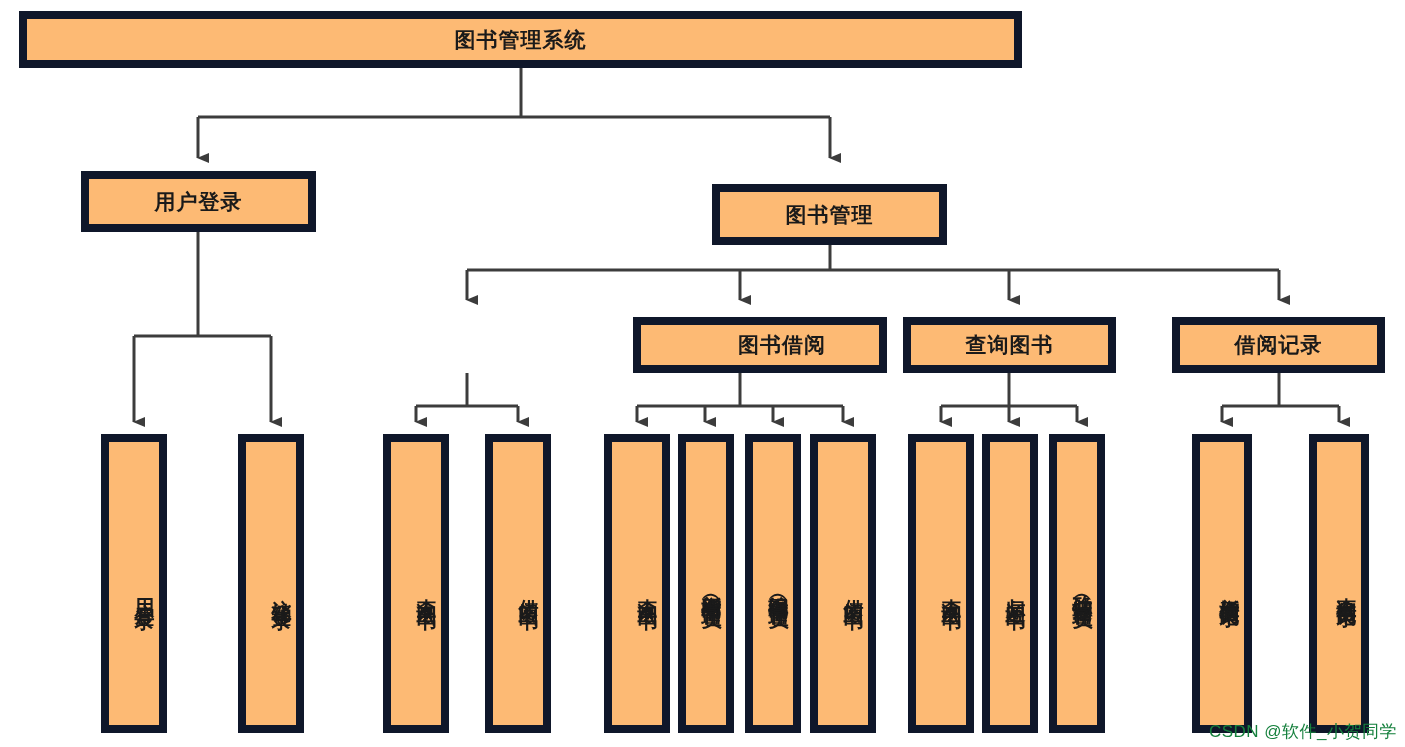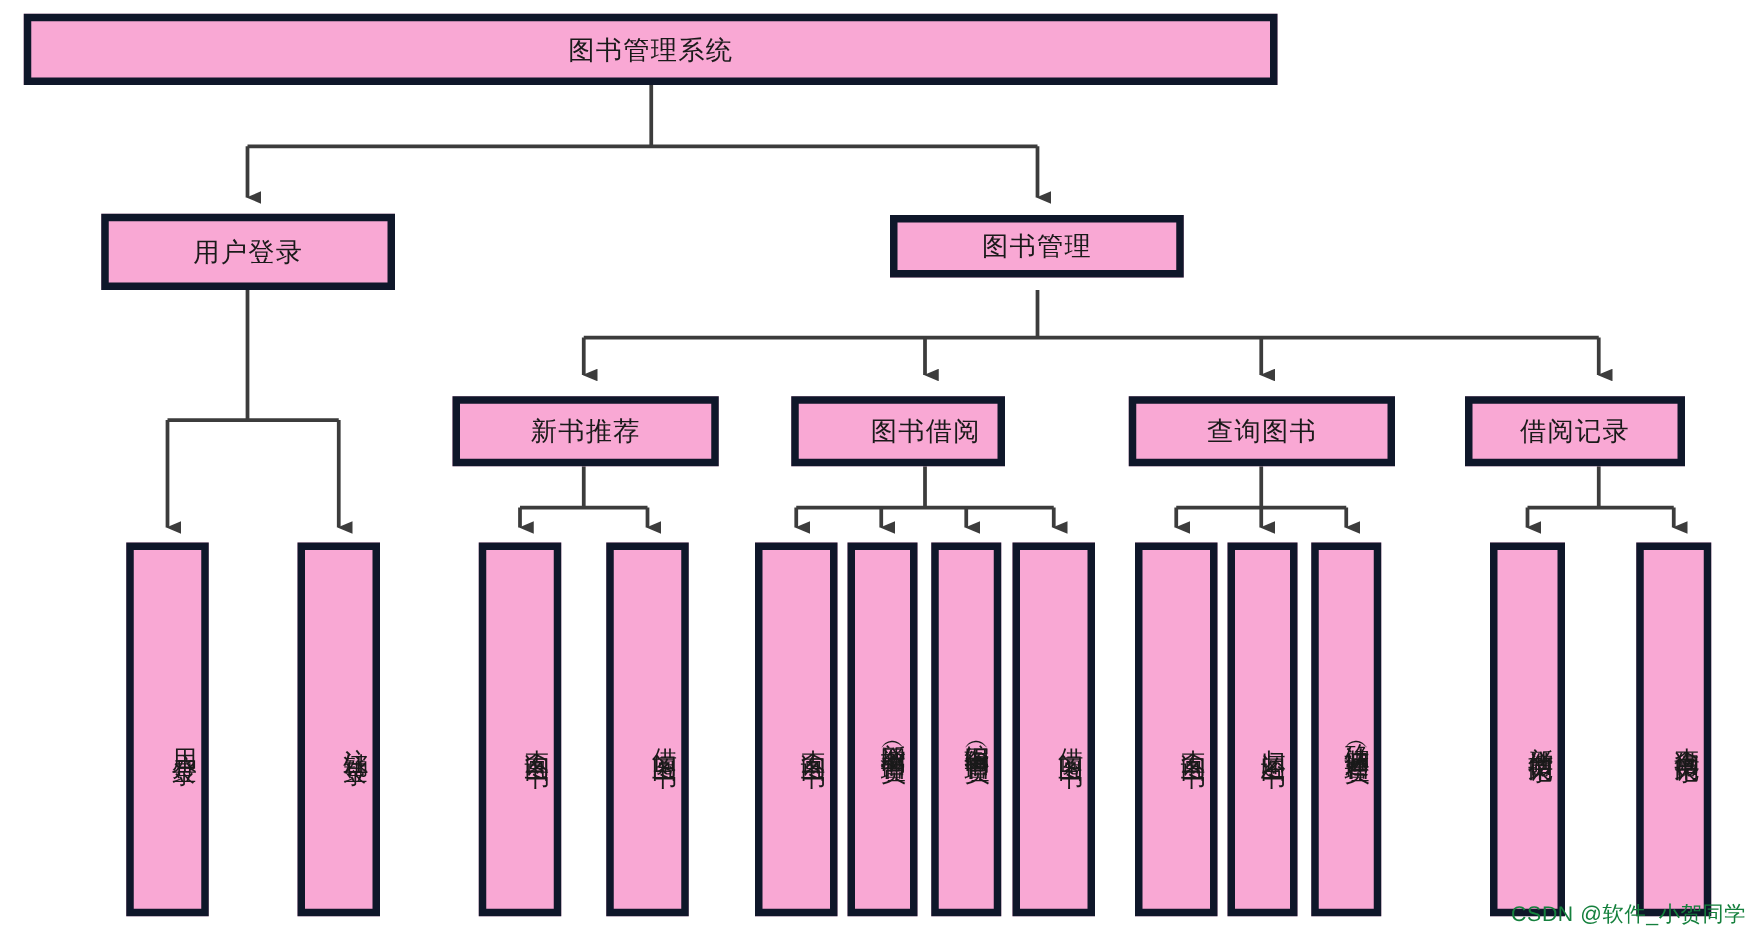--- a/index.html
+++ b/index.html
@@ -11,26 +11,27 @@
     position: relative;
     width: 1405px;
     height: 747px;
     background: #ffffff;
     overflow: hidden;
     font-family: "Liberation Sans", "DejaVu Sans", sans-serif;
   }
   .node {
     position: absolute;
     box-sizing: border-box;
-    border: 6px solid #0f172a;
-    background: #f9a8d4;
+    border: 8px solid #0f172a;
+    background: #fdba74;
     display: flex;
     align-items: center;
     justify-content: center;
     color: #1a1a1a;
+    font-weight: bold;
   }
   .node.h-node {
     font-size: 21px;
     letter-spacing: 1px;
   }
   .node.v-node {
     font-size: 20px;
     writing-mode: vertical-rl;
     text-orientation: upright;
     letter-spacing: 4px;
@@ -121,34 +122,31 @@
     </g>
   </svg>
 
   <div class="node h-node" style="left:19px; top:11px; width:1003px; height:57px;">
     <span class="lbl">图书管理系统</span>
   </div>
 
   <div class="node h-node" style="left:81px; top:171px; width:235px; height:61px;">
     <span class="lbl">用户登录</span>
   </div>
-  <div class="node h-node" style="left:712px; top:172px; width:235px; height:50px;">
+  <div class="node h-node" style="left:712px; top:184px; width:235px; height:61px;">
     <span class="lbl">图书管理</span>
   </div>
 
-  <div class="node h-node" style="left:362px; top:317px; width:213px; height:56px;">
-    <span class="lbl">新书推荐</span>
-  </div>
-  <div class="node h-node" style="left:633px; top:317px; width:171px; height:56px;padding-left:44px;">
+  <div class="node h-node" style="left:633px; top:317px; width:254px; height:56px;padding-left:44px;">
     <span class="lbl">图书借阅</span>
   </div>
   <div class="node h-node" style="left:903px; top:317px; width:213px; height:56px;">
     <span class="lbl">查询图书</span>
   </div>
-  <div class="node h-node" style="left:1172px; top:317px; width:176px; height:56px;">
+  <div class="node h-node" style="left:1172px; top:317px; width:213px; height:56px;">
     <span class="lbl">借阅记录</span>
   </div>
 
   <div class="node v-node" style="left:101px; top:434px; width:66px; height:299px;">
     <span class="lbl">用户登录</span>
   </div>
   <div class="node v-node" style="left:238px; top:434px; width:66px; height:299px;">
     <span class="lbl">注销登录</span>
   </div>
 

